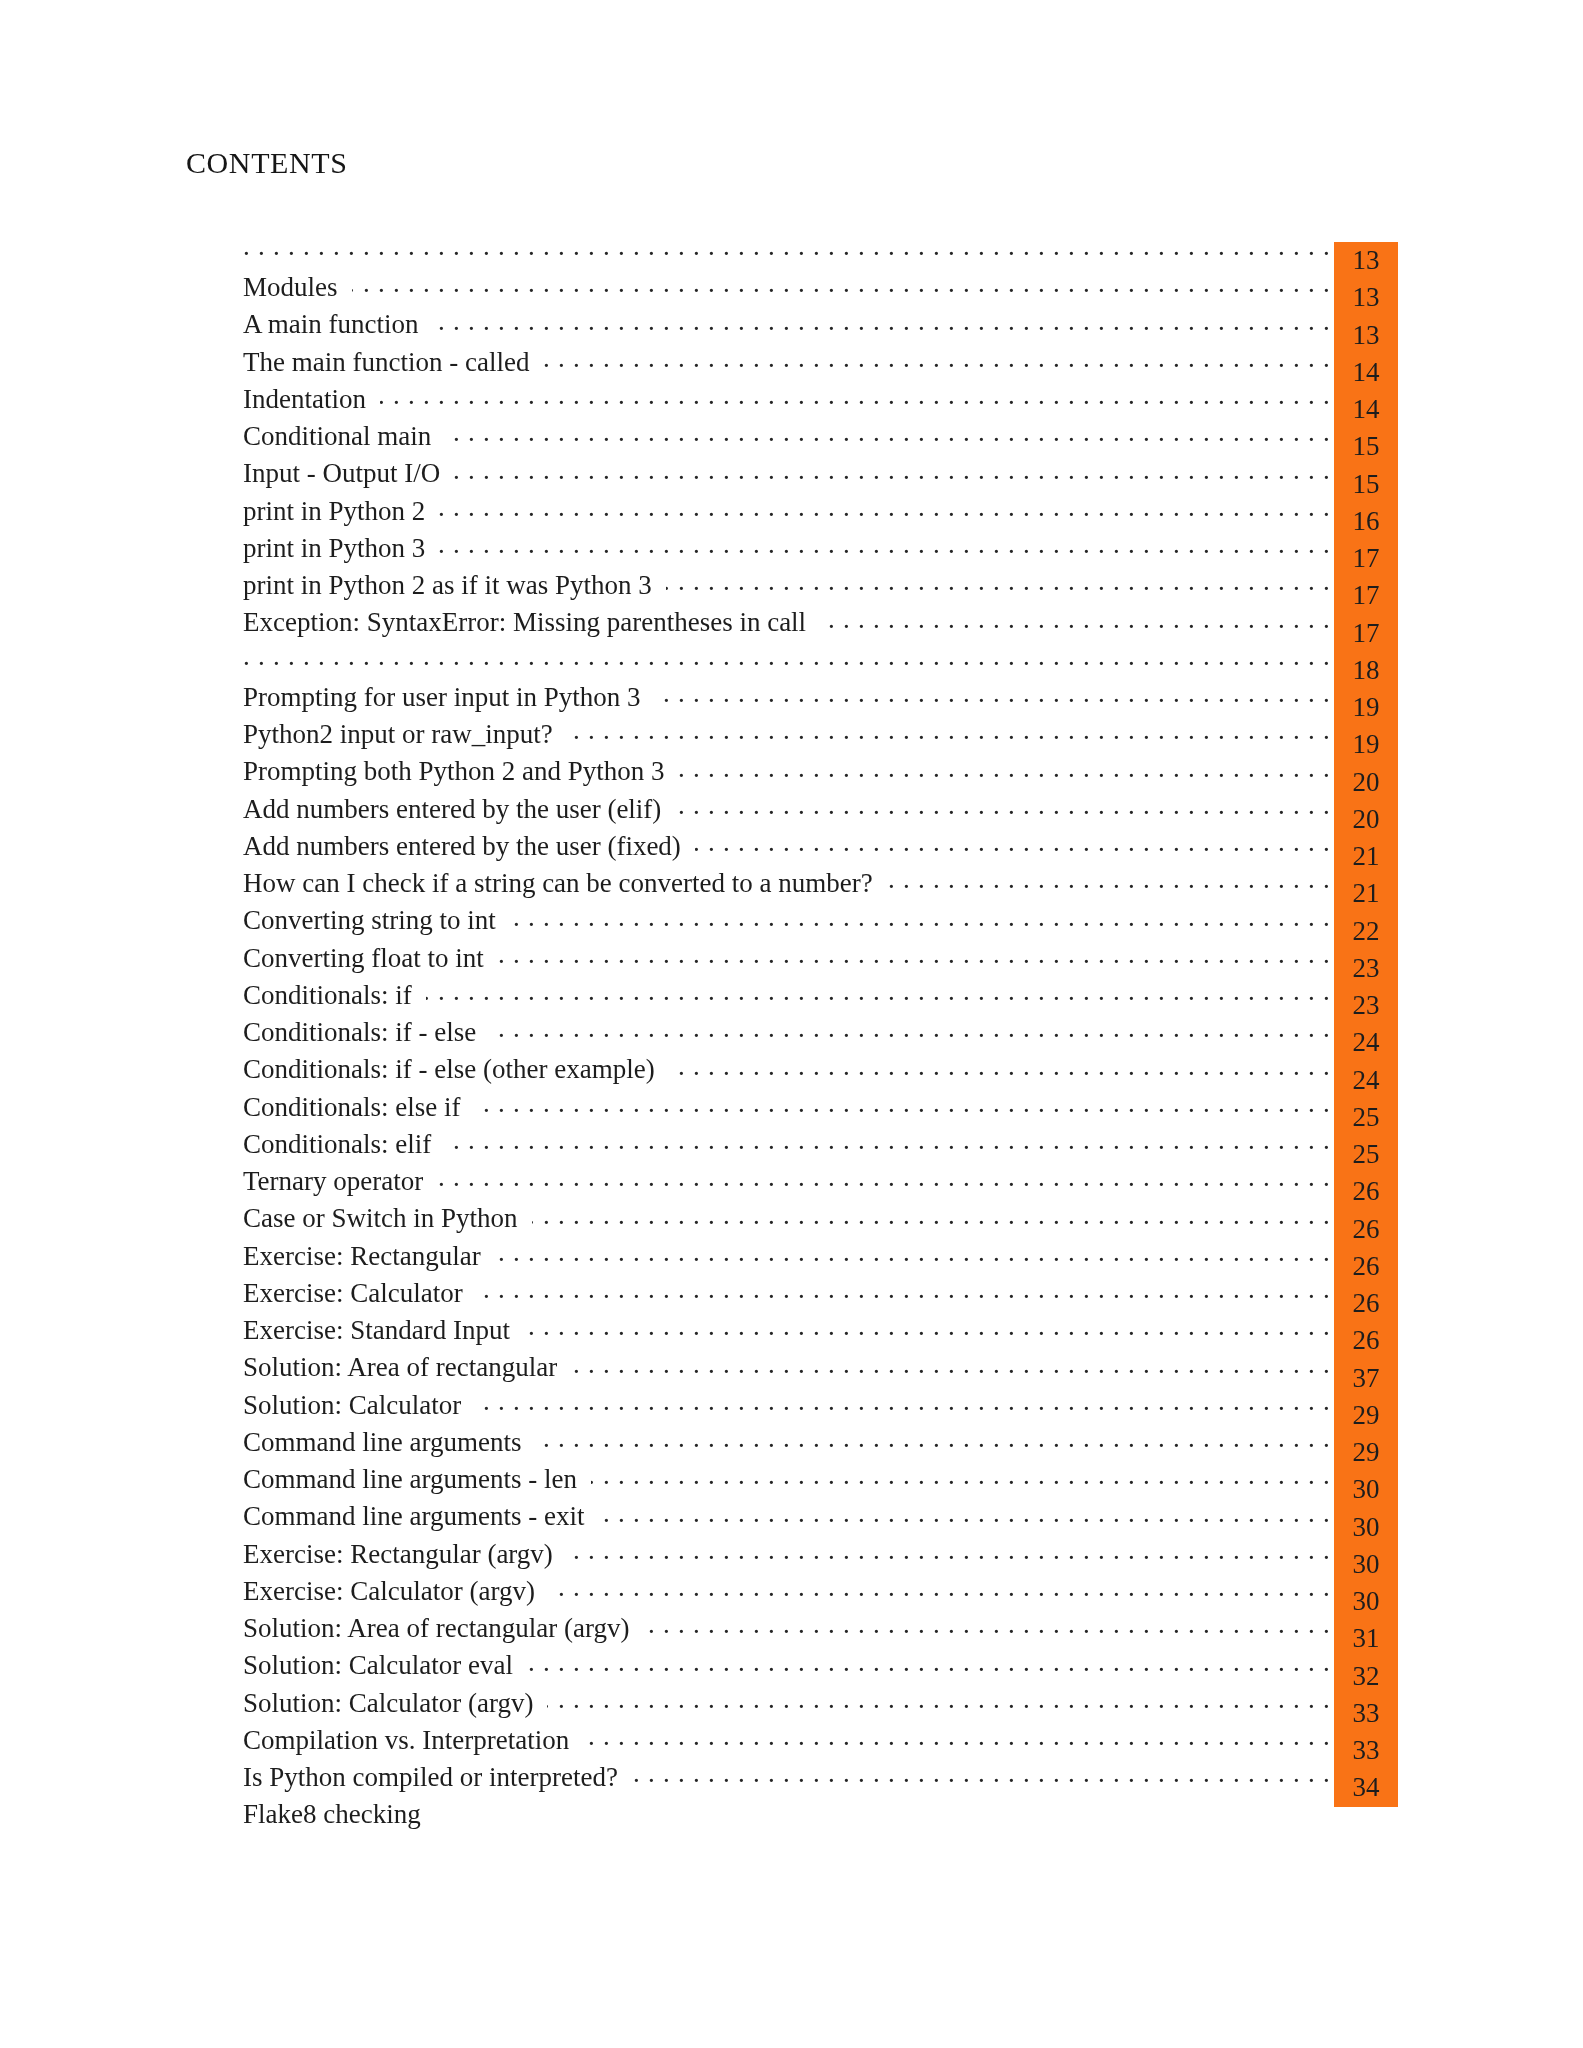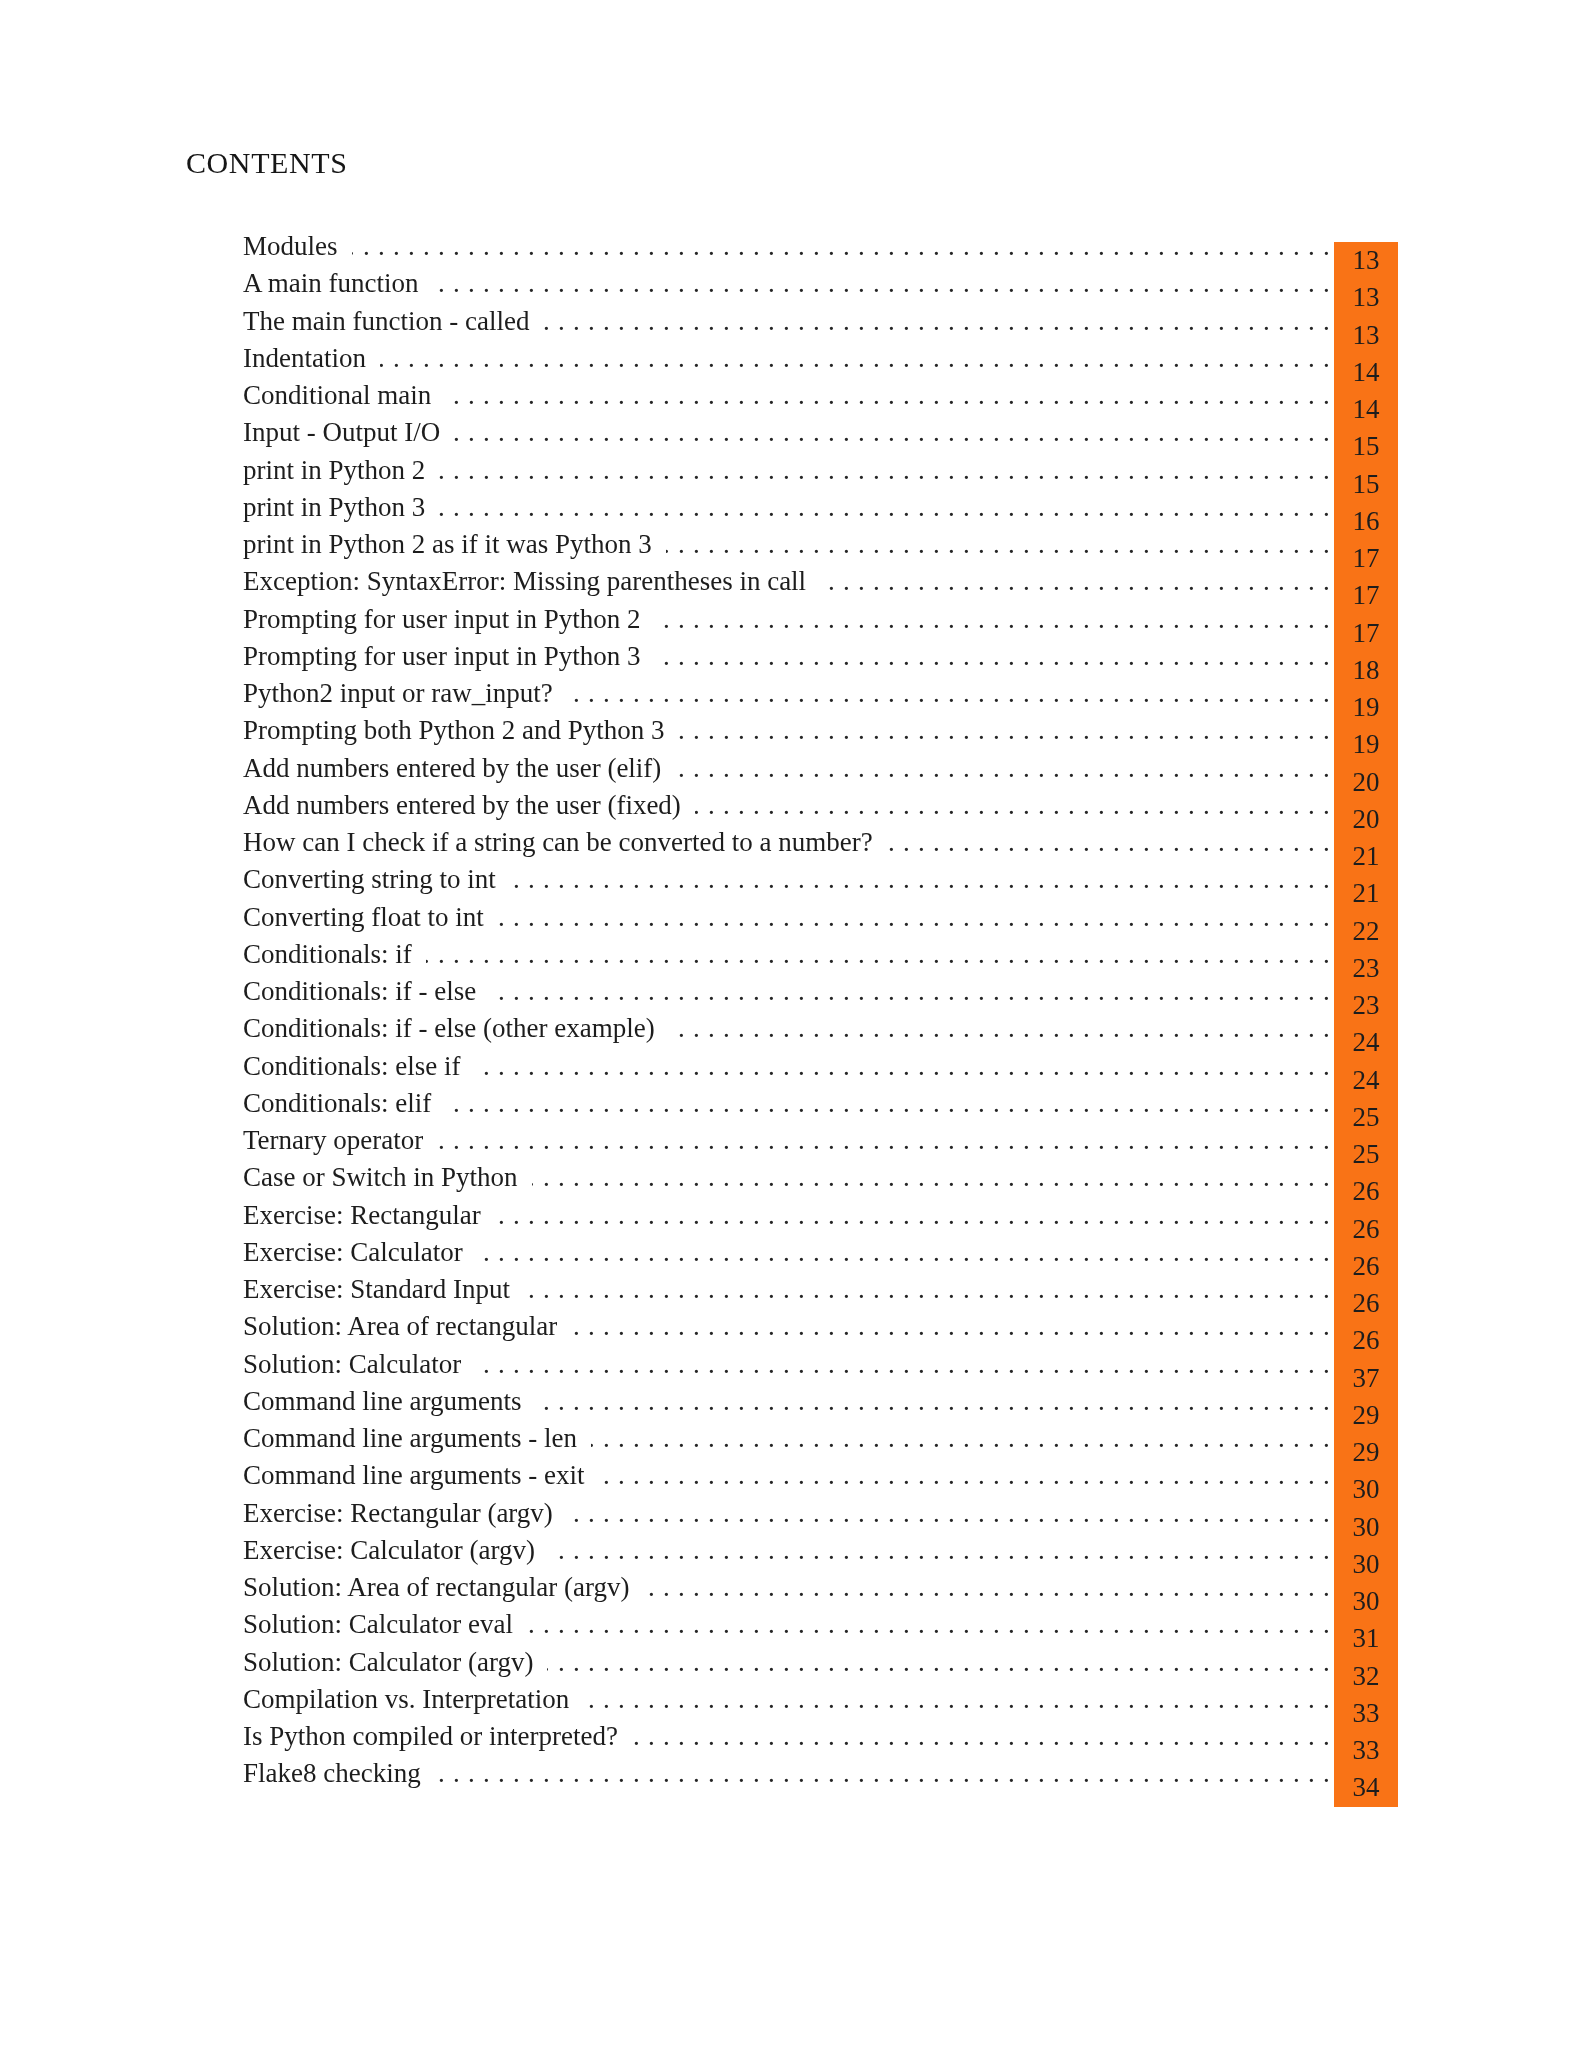--- a/index.html
+++ b/index.html
@@ -52,20 +52,21 @@
     word-spacing: 1.5px;
     color: #262626;
   }
   .toc-title {
     position: relative;
     z-index: 1;
     display: inline-block;
     background: #ffffff;
     padding-right: 14px;
     white-space: nowrap;
+    margin-top: 41px;
   }
   .toc-page {
     position: absolute;
     z-index: 1;
     right: 0;
     top: 14px;
     width: 64px;
     text-align: center;
     background: #f97316;
   }
@@ -133,21 +134,20 @@
   </div>
 
   <div class="toc-row">
     <span class="toc-leader">. . . . . . . . . . . . . . . . . . . . . . . . . . . . . . . . . . . . . . . . . . . . . . . . . . . . . . . . . . . . . . . . . . . . . . . . . . . . . . . . . . . . . . . . . . . . . . . . . . . . . . . . . . . . . . . . . . . . . . . . </span>
     <span class="toc-title">Exception: SyntaxError: Missing parentheses in call</span>
     <span class="toc-page">17</span>
   </div>
 
   <div class="toc-row">
     <span class="toc-leader">. . . . . . . . . . . . . . . . . . . . . . . . . . . . . . . . . . . . . . . . . . . . . . . . . . . . . . . . . . . . . . . . . . . . . . . . . . . . . . . . . . . . . . . . . . . . . . . . . . . . . . . . . . . . . . . . . . . . . . . . </span>
-    <span class="toc-title">Prompting for user input in Python 2</span>
     <span class="toc-page">17</span>
   </div>
 
   <div class="toc-row">
     <span class="toc-leader">. . . . . . . . . . . . . . . . . . . . . . . . . . . . . . . . . . . . . . . . . . . . . . . . . . . . . . . . . . . . . . . . . . . . . . . . . . . . . . . . . . . . . . . . . . . . . . . . . . . . . . . . . . . . . . . . . . . . . . . . </span>
     <span class="toc-title">Prompting for user input in Python 3</span>
     <span class="toc-page">18</span>
   </div>
 
   <div class="toc-row">

